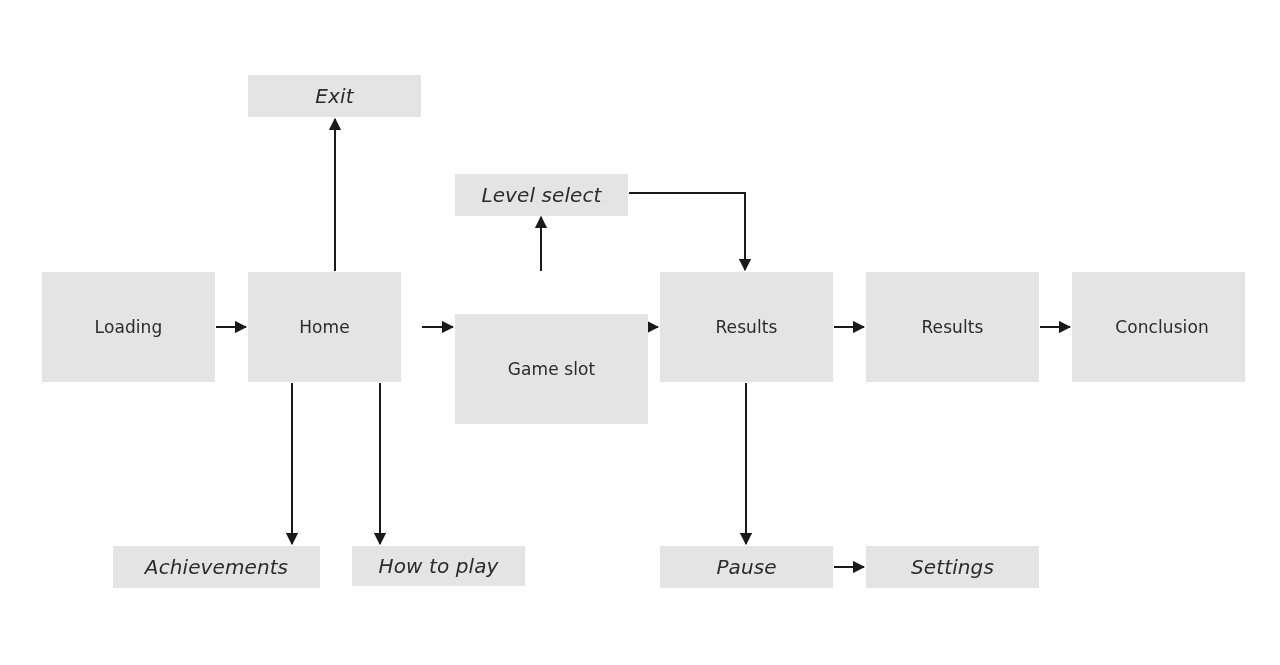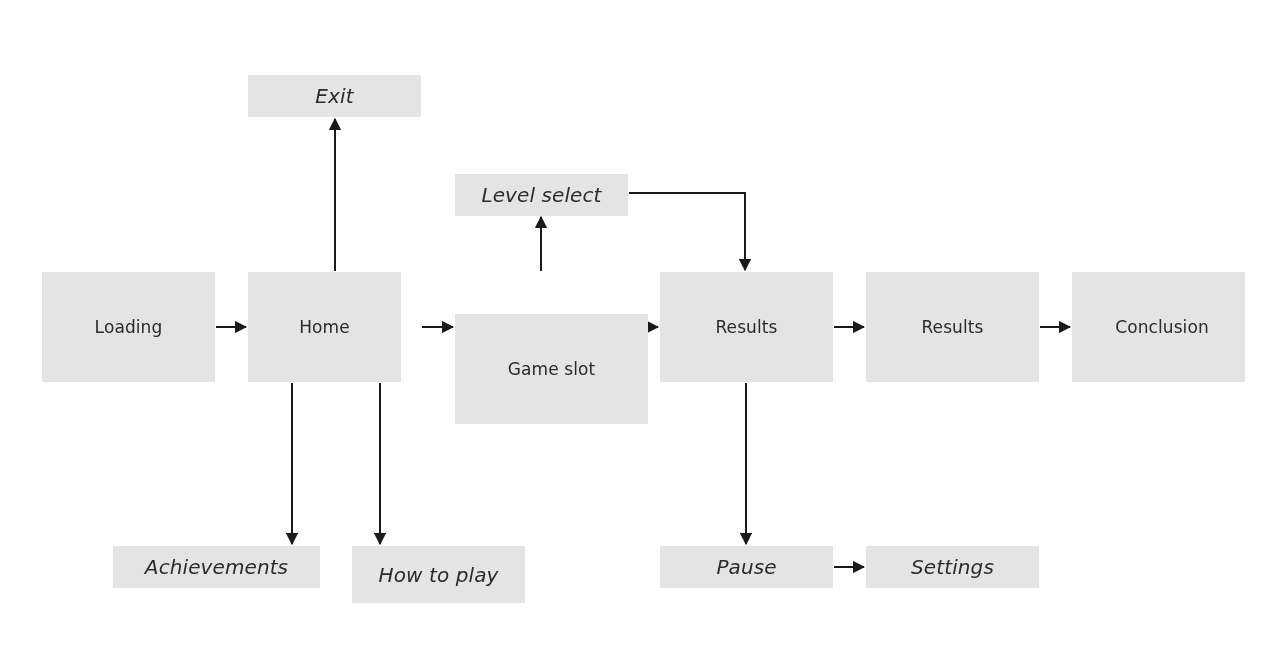--- a/index.html
+++ b/index.html
@@ -107,21 +107,21 @@
   </div>
 
   <div class="node small" style="left:455px; top:174px; width:173px; height:42px;">
     <span>Level select</span>
   </div>
 
   <div class="node small" style="left:113px; top:546px; width:207px; height:42px;">
     <span>Achievements</span>
   </div>
 
-  <div class="node small" style="left:352px; top:546px; width:173px; height:57px;text-align:right;">
+  <div class="node small" style="left:352px; top:546px; width:173px; height:40px;text-align:right;">
     <span>How to play</span>
   </div>
 
   <div class="node small" style="left:660px; top:546px; width:173px; height:42px;text-align:center;">
     <span>Pause</span>
   </div>
 
   <div class="node small" style="left:866px; top:546px; width:173px; height:42px;">
     <span>Settings</span>
   </div>

